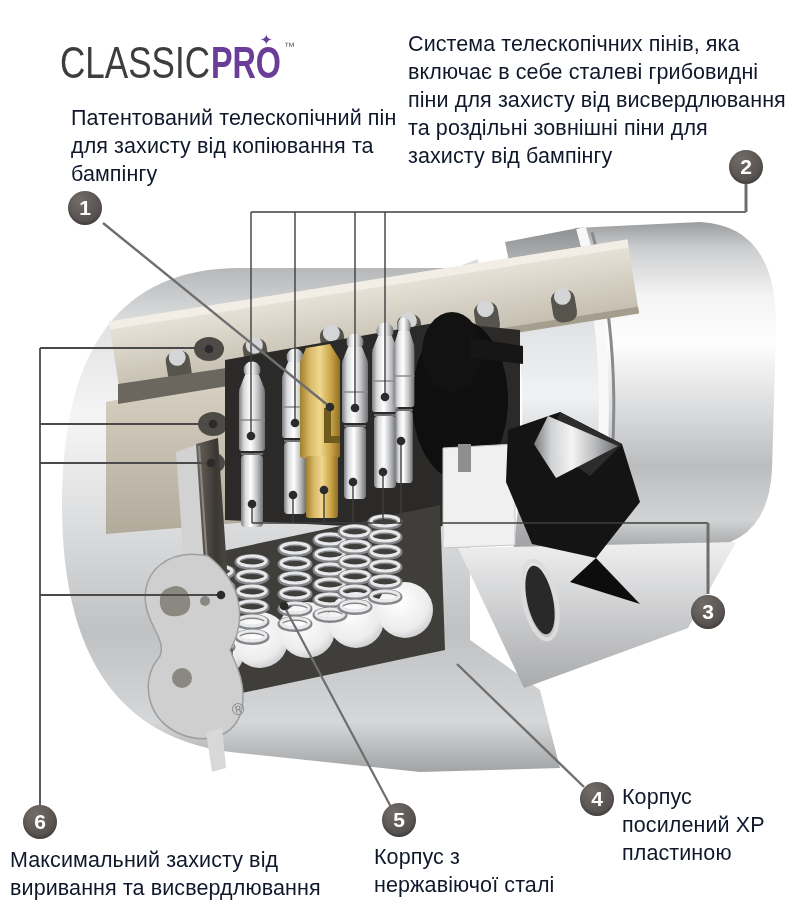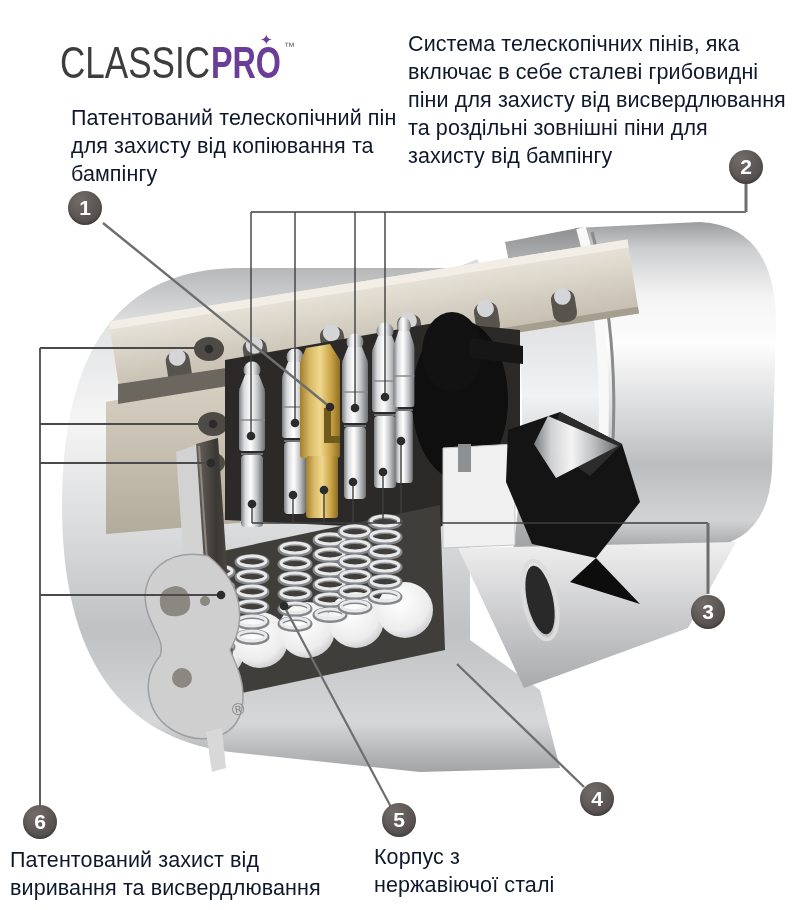--- a/index.html
+++ b/index.html
@@ -297,23 +297,26 @@
   </svg>
 
   <div class="callout-text" id="c1-text">Патентований телескопічний пін
 для захисту від копіювання та
 бампінгу</div>
   <div class="callout-text" id="c2-text">Система телескопічних пінів, яка
 включає в себе сталеві грибовидні
 піни для захисту від висвердлювання
 та роздільні зовнішні піни для
 захисту від бампінгу</div>
+  <div class="callout-text" id="c4-text">Корпус
+посилений ХР
+пластиною</div>
   <div class="callout-text" id="c5-text">Корпус з
 нержавіючої сталі</div>
-  <div class="callout-text" id="c6-text">Патентований захист від
+  <div class="callout-text" id="c6-text">Максимальний захисту від
 виривання та висвердлювання</div>
 
   <div class="badge" id="badge-1">1</div>
   <div class="badge" id="badge-2">2</div>
   <div class="badge" id="badge-3">3</div>
   <div class="badge" id="badge-4">4</div>
   <div class="badge" id="badge-5">5</div>
   <div class="badge" id="badge-6">6</div>
 
 </div>

